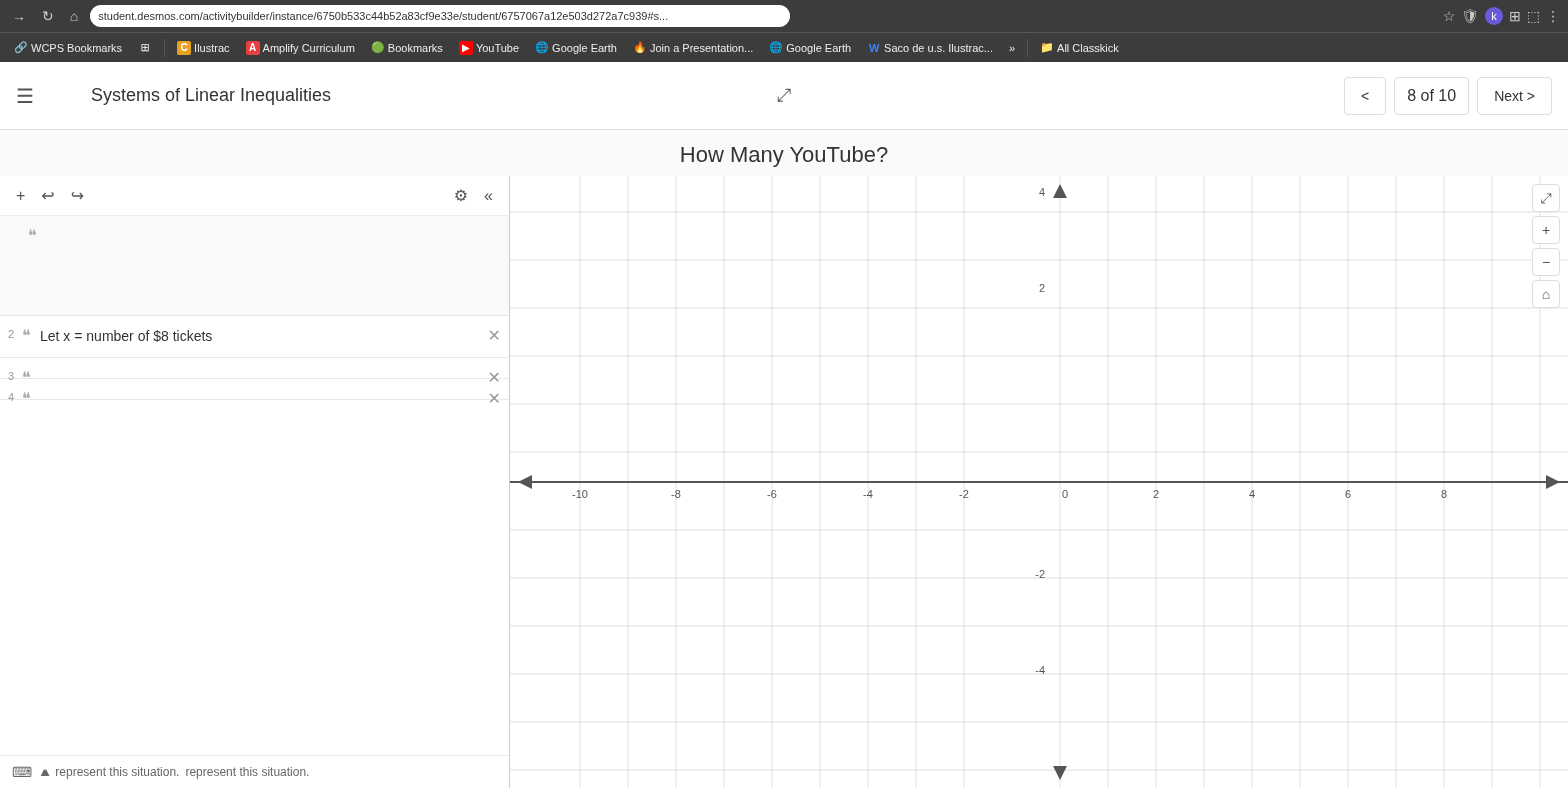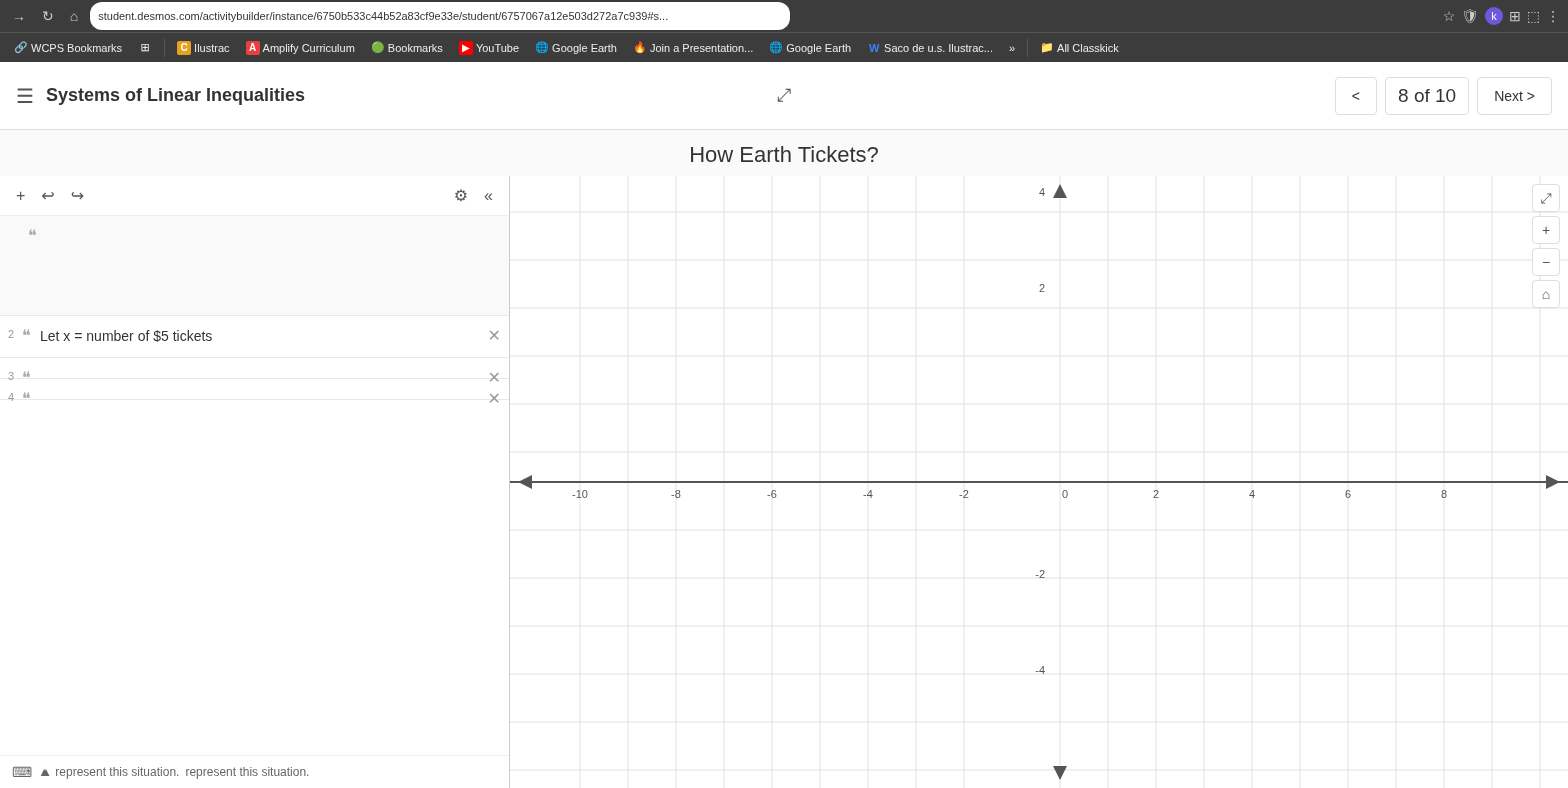--- a/index.html
+++ b/index.html
@@ -18,21 +18,21 @@
       color: #ccc;
       font-size: 14px;
       cursor: pointer;
       background: none;
       border: none;
       padding: 2px 4px;
     }
     .address-bar {
       background: #fff;
       border-radius: 12px;
-      height: 28px;
+      height: 22px;
       flex: 1;
       max-width: 700px;
       font-size: 11px;
       color: #333;
       display: flex;
       align-items: center;
       padding: 0 8px;
       overflow: hidden;
       white-space: nowrap;
     }
@@ -91,22 +91,23 @@
     }
     .hamburger {
       font-size: 20px;
       color: #555;
       cursor: pointer;
       margin-right: 12px;
     }
     .header-title-area { flex: 1; }
     .header-title {
       font-size: 18px;
-      font-weight: 700;
+      font-weight: 400;
       color: #333;
+      margin-left: 45px;
     }
     .header-subtitle {
       font-size: 12px;
       color: #666;
     }
     .expand-icon {
       position: absolute;
       left: 50%;
       transform: translateX(-50%);
       font-size: 18px;
@@ -125,21 +126,21 @@
       padding: 8px 16px;
       font-size: 14px;
       color: #333;
       cursor: pointer;
       display: flex;
       align-items: center;
       gap: 4px;
       height: 38px;
     }
     .nav-counter {
-      font-size: 19px;
+      font-size: 16px;
       color: #333;
       padding: 8px 12px;
       border: 1px solid #ddd;
       border-radius: 4px;
       height: 38px;
       display: flex;
       align-items: center;
     }
 
     
@@ -357,21 +358,21 @@
     <button class="nav-prev-btn">
       <span>&lt;</span>
     </button>
     <div class="nav-counter">8 of 10</div>
     <button class="nav-next-btn">
       <span>Next &gt;</span>
     </button>
   </div>
 </div>
 
-<div class="page-title-area">How Earth Tickets?</div>
+<div class="page-title-area">How Many YouTube?</div>
 
 <div class="main-content">
 
   <div class="left-sidebar">
     <div class="sidebar-toolbar">
       <button class="toolbar-btn">
         <span>+</span>
       </button>
       <button class="toolbar-btn">
         <span>↩</span>
@@ -390,21 +391,21 @@
 
     <div class="sidebar-rows">
 
       <div class="row-item" style="background:#f9f9f9; padding: 12px 8px 12px 40px; min-height: 100px;">
         <span class="row-quote-icon" style="position:absolute;left:28px;top:10px;font-size:16px;color:#aaa;">❝</span>
       </div>
 
       <div class="row-item" style="position:relative; padding: 10px 40px 10px 40px;">
         <span style="position:absolute;left:8px;top:12px;font-size:11px;color:#999;">2</span>
         <span style="position:absolute;left:22px;top:10px;font-size:16px;color:#aaa;">❝</span>
-        <div class="row-content">Let x = number of $5 tickets</div>
+        <div class="row-content">Let x = number of $8 tickets</div>
         <button class="row-delete-btn">✕</button>
       </div>
 
       <div class="row-item" style="position:relative; padding: 10px 40px 10px 40px;">
         <span style="position:absolute;left:8px;top:12px;font-size:11px;color:#999;">3</span>
         <span style="position:absolute;left:22px;top:10px;font-size:16px;color:#aaa;">❝</span>
         <button class="row-delete-btn">✕</button>
       </div>
 
       <div class="row-item" style="position:relative; padding: 10px 40px 10px 40px;">

